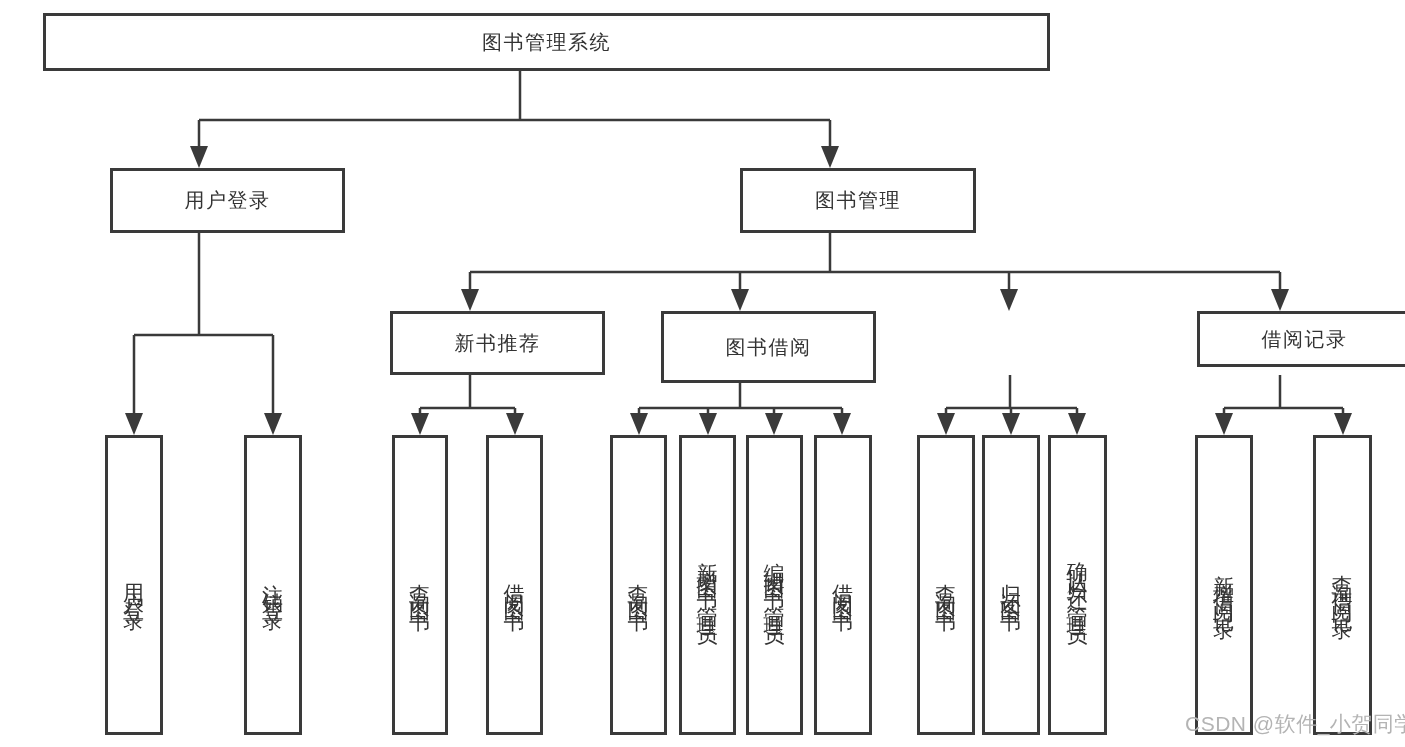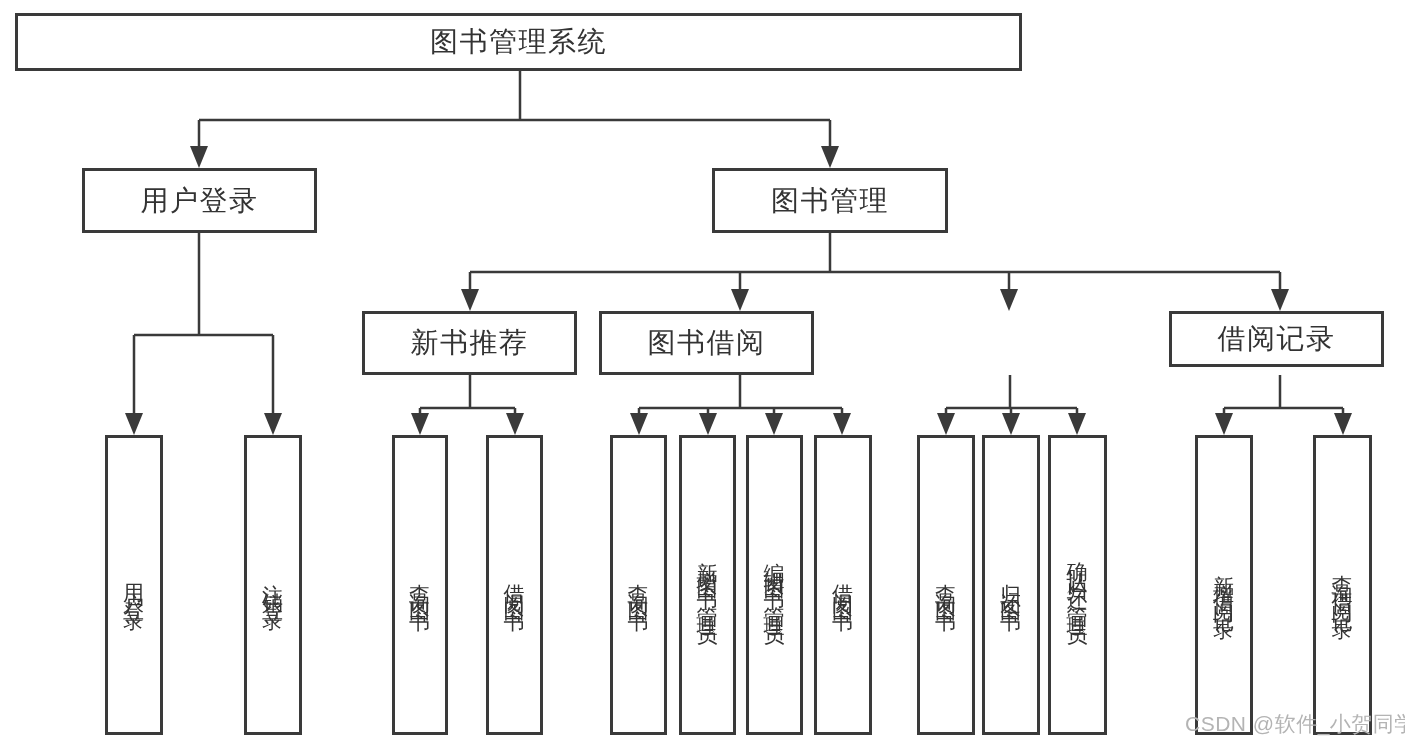--- a/index.html
+++ b/index.html
@@ -30,23 +30,24 @@
     box-sizing: border-box;
     background: #ffffff;
     border: 3px solid #3a3a3a;
     color: #333333;
     display: flex;
     align-items: center;
     justify-content: center;
     text-align: center;
   }
   .h-box {
-    font-size: 28px;
+    font-size: 20px;
     letter-spacing: 1.5px;
     white-space: nowrap;
+    margin-left: 28px;
   }
   .v-box {
     writing-mode: vertical-rl;
     font-size: 21px;
     letter-spacing: 9px;
     line-height: 1;
   }
   .watermark {
     position: absolute;
     left: 1185px;
@@ -101,21 +102,21 @@
     <polygon points="1215,413 1233,413 1224,435"></polygon>
     <polygon points="1334,413 1352,413 1343,435"></polygon>
   </svg>
 
   <div class="box h-box" style="left:15px;top:13px;width:1007px;height:58px">图书管理系统</div>
 
   <div class="box h-box" style="left:82px;top:168px;width:235px;height:65px">用户登录</div>
   <div class="box h-box" style="left:362px;top:311px;width:215px;height:64px">新书推荐</div>
 
   <div class="box h-box" style="left:712px;top:168px;width:236px;height:65px">图书管理</div>
-  <div class="box h-box" style="left:599px;top:311px;width:215px;height:64px">图书借阅</div>
+  <div class="box h-box" style="left:633px;top:311px;width:215px;height:72px">图书借阅</div>
   <div class="box h-box" style="left:1169px;top:311px;width:215px;height:56px">借阅记录</div>
 
   <div class="box v-box" style="left:105px;top:435px;width:58px;height:300px">用户登录</div>
   <div class="box v-box" style="left:244px;top:435px;width:58px;height:300px">注销登录</div>
 
   <div class="box v-box" style="left:392px;top:435px;width:56px;height:300px">查询图书</div>
   <div class="box v-box" style="left:486px;top:435px;width:57px;height:300px">借阅图书</div>
 
   <div class="box v-box" style="left:610px;top:435px;width:57px;height:300px">查询图书</div>
   <div class="box v-box" style="left:679px;top:435px;width:57px;height:300px">新增图书（管理员）</div>

